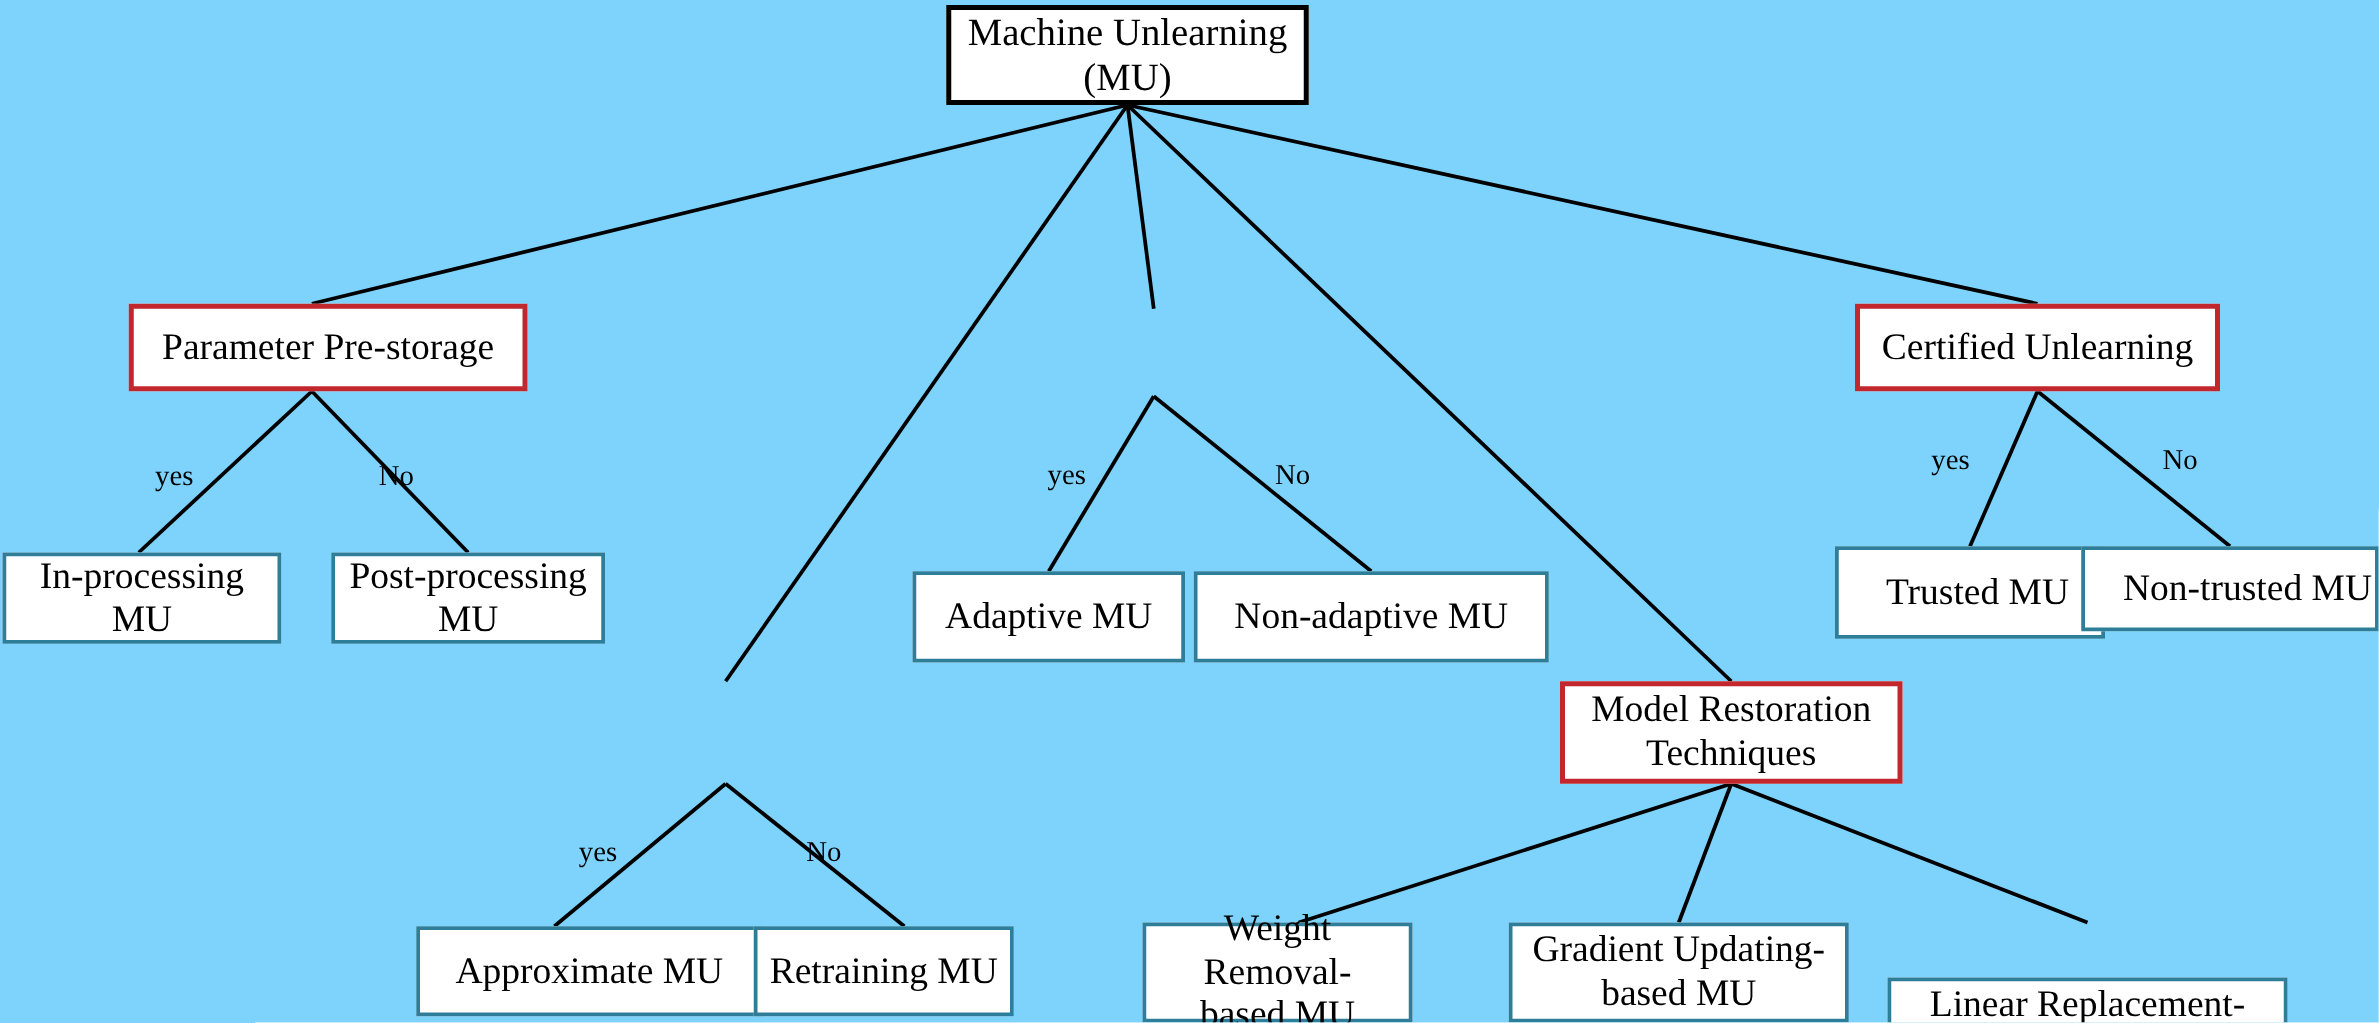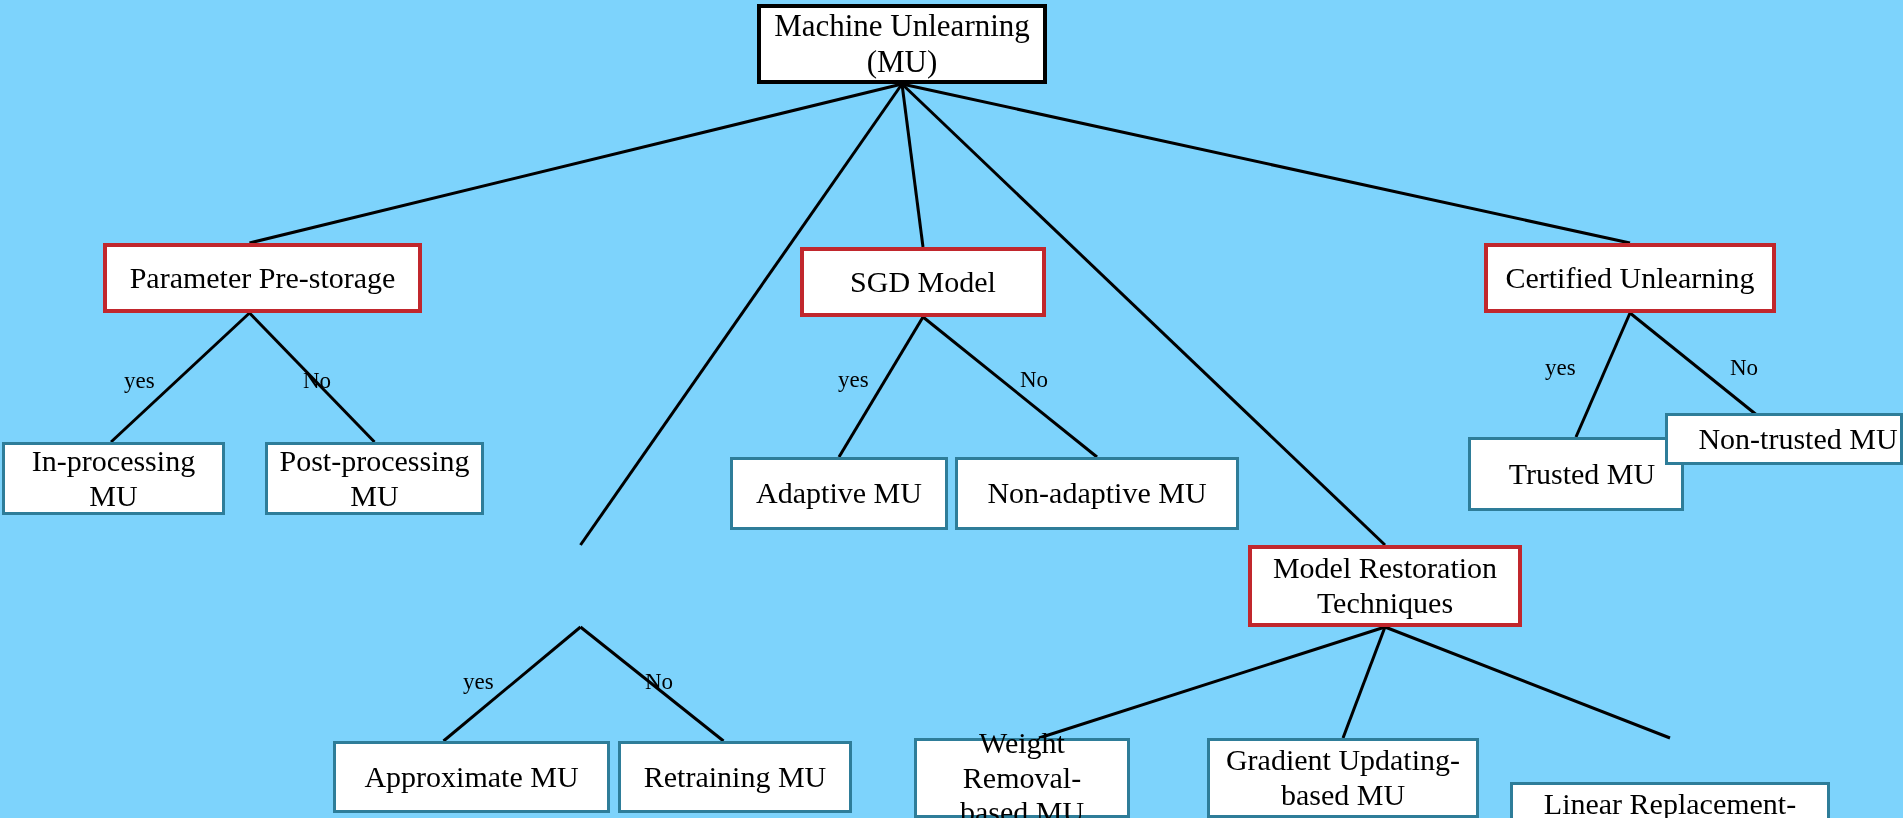--- a/index.html
+++ b/index.html
@@ -79,35 +79,34 @@
         <line x1="1385" y1="627" x2="1039" y2="738"></line>
         <line x1="1385" y1="627" x2="1343" y2="738"></line>
         <line x1="1385" y1="627" x2="1670" y2="738"></line>
       </g>
   </svg>
 
   <div class="node node-root" style="left: 757px; top: 4px; width: 290px; height: 80px;">Machine Unlearning
 (MU)</div>
 
   <div class="node node-red" style="left: 103px; top: 243px; width: 319px; height: 70px;">Parameter Pre-storage</div>
-  <div class="node node-red" style="left: 800px; top: 247px; width: 246px; height: 70px;">SGD Model</div>
   <div class="node node-red" style="left: 1484px; top: 243px; width: 292px; height: 70px;">Certified Unlearning</div>
   <div class="node node-red" style="left: 1248px; top: 545px; width: 274px; height: 82px;">Model Restoration
 Techniques</div>
 
   <div class="node node-teal" style="left: 2px; top: 442px; width: 223px; height: 73px;">In-processing
 MU</div>
   <div class="node node-teal" style="left: 265px; top: 442px; width: 219px; height: 73px;">Post-processing
 MU</div>
   <div class="node node-teal" style="left: 730px; top: 457px; width: 218px; height: 73px;">Adaptive MU</div>
   <div class="node node-teal" style="left: 955px; top: 457px; width: 284px; height: 73px;">Non-adaptive MU</div>
   <div class="node node-teal" style="left: 1468px; top: 437px; width: 216px; height: 74px; padding-left: 12px;">Trusted MU</div>
-  <div class="node node-teal" style="left: 1665px; top: 413px; width: 238px; height: 52px; padding-left: 28px;">Non-trusted MU</div>
+  <div class="node node-teal" style="left: 1665px; top: 437px; width: 238px; height: 68px; padding-left: 28px;">Non-trusted MU</div>
   <div class="node node-teal" style="left: 305px; top: 741px; width: 277px; height: 72px; margin-left: 28px;">Approximate  MU</div>
-  <div class="node node-teal" style="left: 603px; top: 741px; width: 234px; height: 72px; margin-left: 15px;">Retraining MU</div>
+  <div class="node node-teal" style="left: 603px; top: 741px; width: 208px; height: 72px;">Retraining MU</div>
   <div class="node node-teal" style="left: 914px; top: 738px; width: 216px; height: 80px;">Weight Removal-
 based MU</div>
   <div class="node node-teal" style="left: 1207px; top: 738px; width: 272px; height: 80px;">Gradient Updating-
 based MU</div>
   <div class="node node-teal" style="left: 1510px; top: 782px; width: 320px; height: 80px;">Linear Replacement-
 based MU</div>
 
   <div class="edge-label" style="left: 124px; top: 369px;">yes</div>
   <div class="edge-label" style="left: 303px; top: 369px;">No</div>
   <div class="edge-label" style="left: 838px; top: 368px;">yes</div>

